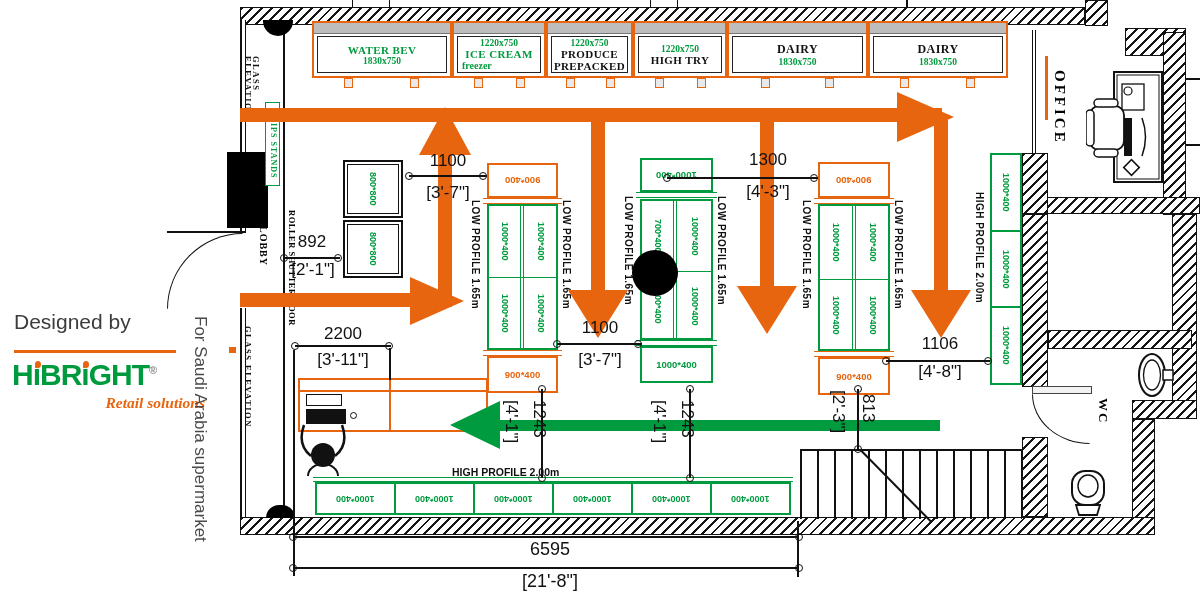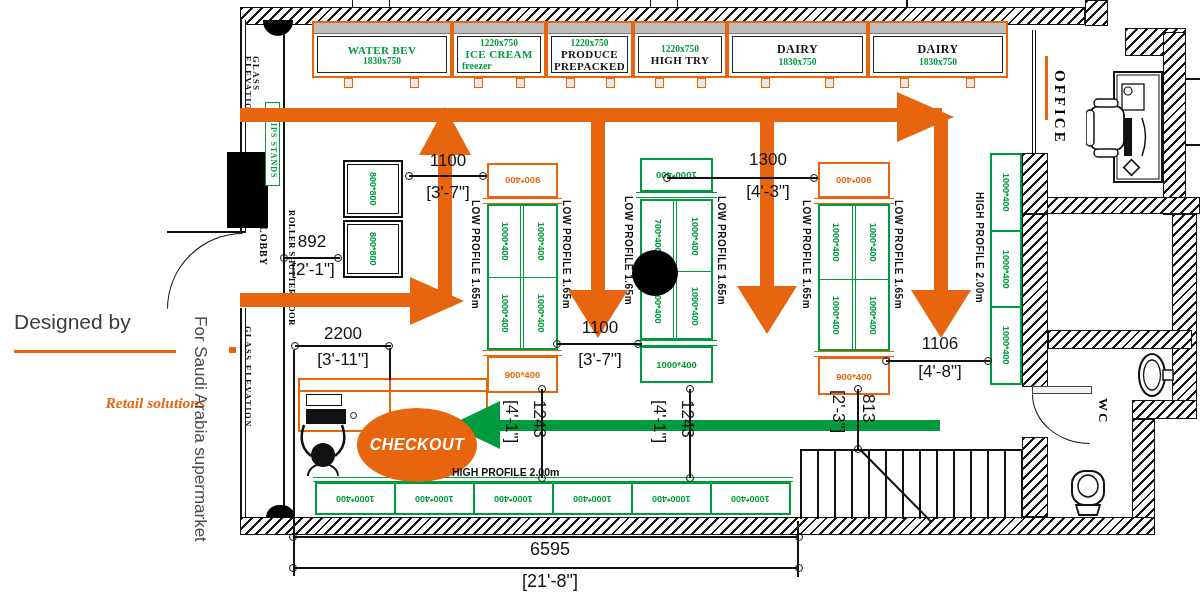--- a/index.html
+++ b/index.html
@@ -84,20 +84,21 @@
       letter-spacing:1.5px;line-height:1;}
   .hp{position:absolute;font:bold 10.5px "Liberation Sans",sans-serif;color:#111;white-space:nowrap;z-index:36;}
 </style>
 </head>
 <body>
 
 <div class="plan">
 
   <div class="designed" style="left:14px;top:310px">Designed by</div>
   <div class="bline" style="left:14px;top:350px;width:162px;height:3px"></div>
+  <div class="logo" style="left:12px;top:358px"><span>H</span><span class="li"><span>ı</span></span><span>BR</span><span class="li"><span>ı</span></span><span>GHT</span><sup class="reg">®</sup></div>
   <div class="tagline" style="left:55px;top:394px;width:150px">Retail solutions</div>
   <div class="project" style="left:190px;top:316px;height:260px">For Saudi Arabia supermarket</div>
 
   <div class="h" style="left:240px;top:7px;width:845px;height:18px"></div>
   <div class="h" style="left:1085px;top:0px;width:23px;height:26px"></div>
   <div class="h" style="left:1125px;top:28px;width:61px;height:28px"></div>
   <div class="h" style="left:1163px;top:32px;width:23px;height:183px"></div>
   <div class="h" style="left:1035px;top:197px;width:165px;height:17px"></div>
   <div class="h" style="left:1172px;top:214px;width:25px;height:190px"></div>
   <div class="h" style="left:1132px;top:400px;width:65px;height:19px"></div>
@@ -345,21 +346,20 @@
   <div class="tri" style="left:410px;top:277px;border-left:54px solid #E8650F;border-top:24px solid transparent;border-bottom:24px solid transparent"></div>
   <div class="oar" style="left:591px;top:122px;width:14px;height:170px"></div>
   <div class="tri" style="left:568px;top:290px;border-top:48px solid #E8650F;border-left:30px solid transparent;border-right:30px solid transparent"></div>
   <div class="oar" style="left:760px;top:122px;width:14px;height:166px"></div>
   <div class="tri" style="left:737px;top:286px;border-top:48px solid #E8650F;border-left:30px solid transparent;border-right:30px solid transparent"></div>
   <div class="oar" style="left:934px;top:120px;width:14px;height:172px"></div>
   <div class="tri" style="left:911px;top:290px;border-top:48px solid #E8650F;border-left:30px solid transparent;border-right:30px solid transparent"></div>
 
   <div class="garr" style="left:498px;top:420px;width:442px;height:11px"></div>
   <div class="tri" style="left:450px;top:401px;border-right:50px solid #009B3E;border-top:24px solid transparent;border-bottom:24px solid transparent;z-index:32"></div>
-  <div class="ellipse" style="left:357px;top:408px;width:120px;height:74px">CHECKOUT</div>
 
   <div class="dl" style="left:409px;top:175px;width:78px;height:1.5px"></div>
   <div class="dc" style="left:405px;top:171.5px"></div>
   <div class="dc" style="left:479px;top:171.5px"></div>
   <div class="dt" style="left:416px;top:152px;width:64px">1100</div>
   <div class="dt" style="left:413px;top:184px;width:70px">[3'-7"]</div>
 
   <div class="dl" style="left:667px;top:177px;width:151px;height:1.5px"></div>
   <div class="dc" style="left:663px;top:173.5px"></div>
   <div class="dc" style="left:810px;top:173.5px"></div>

